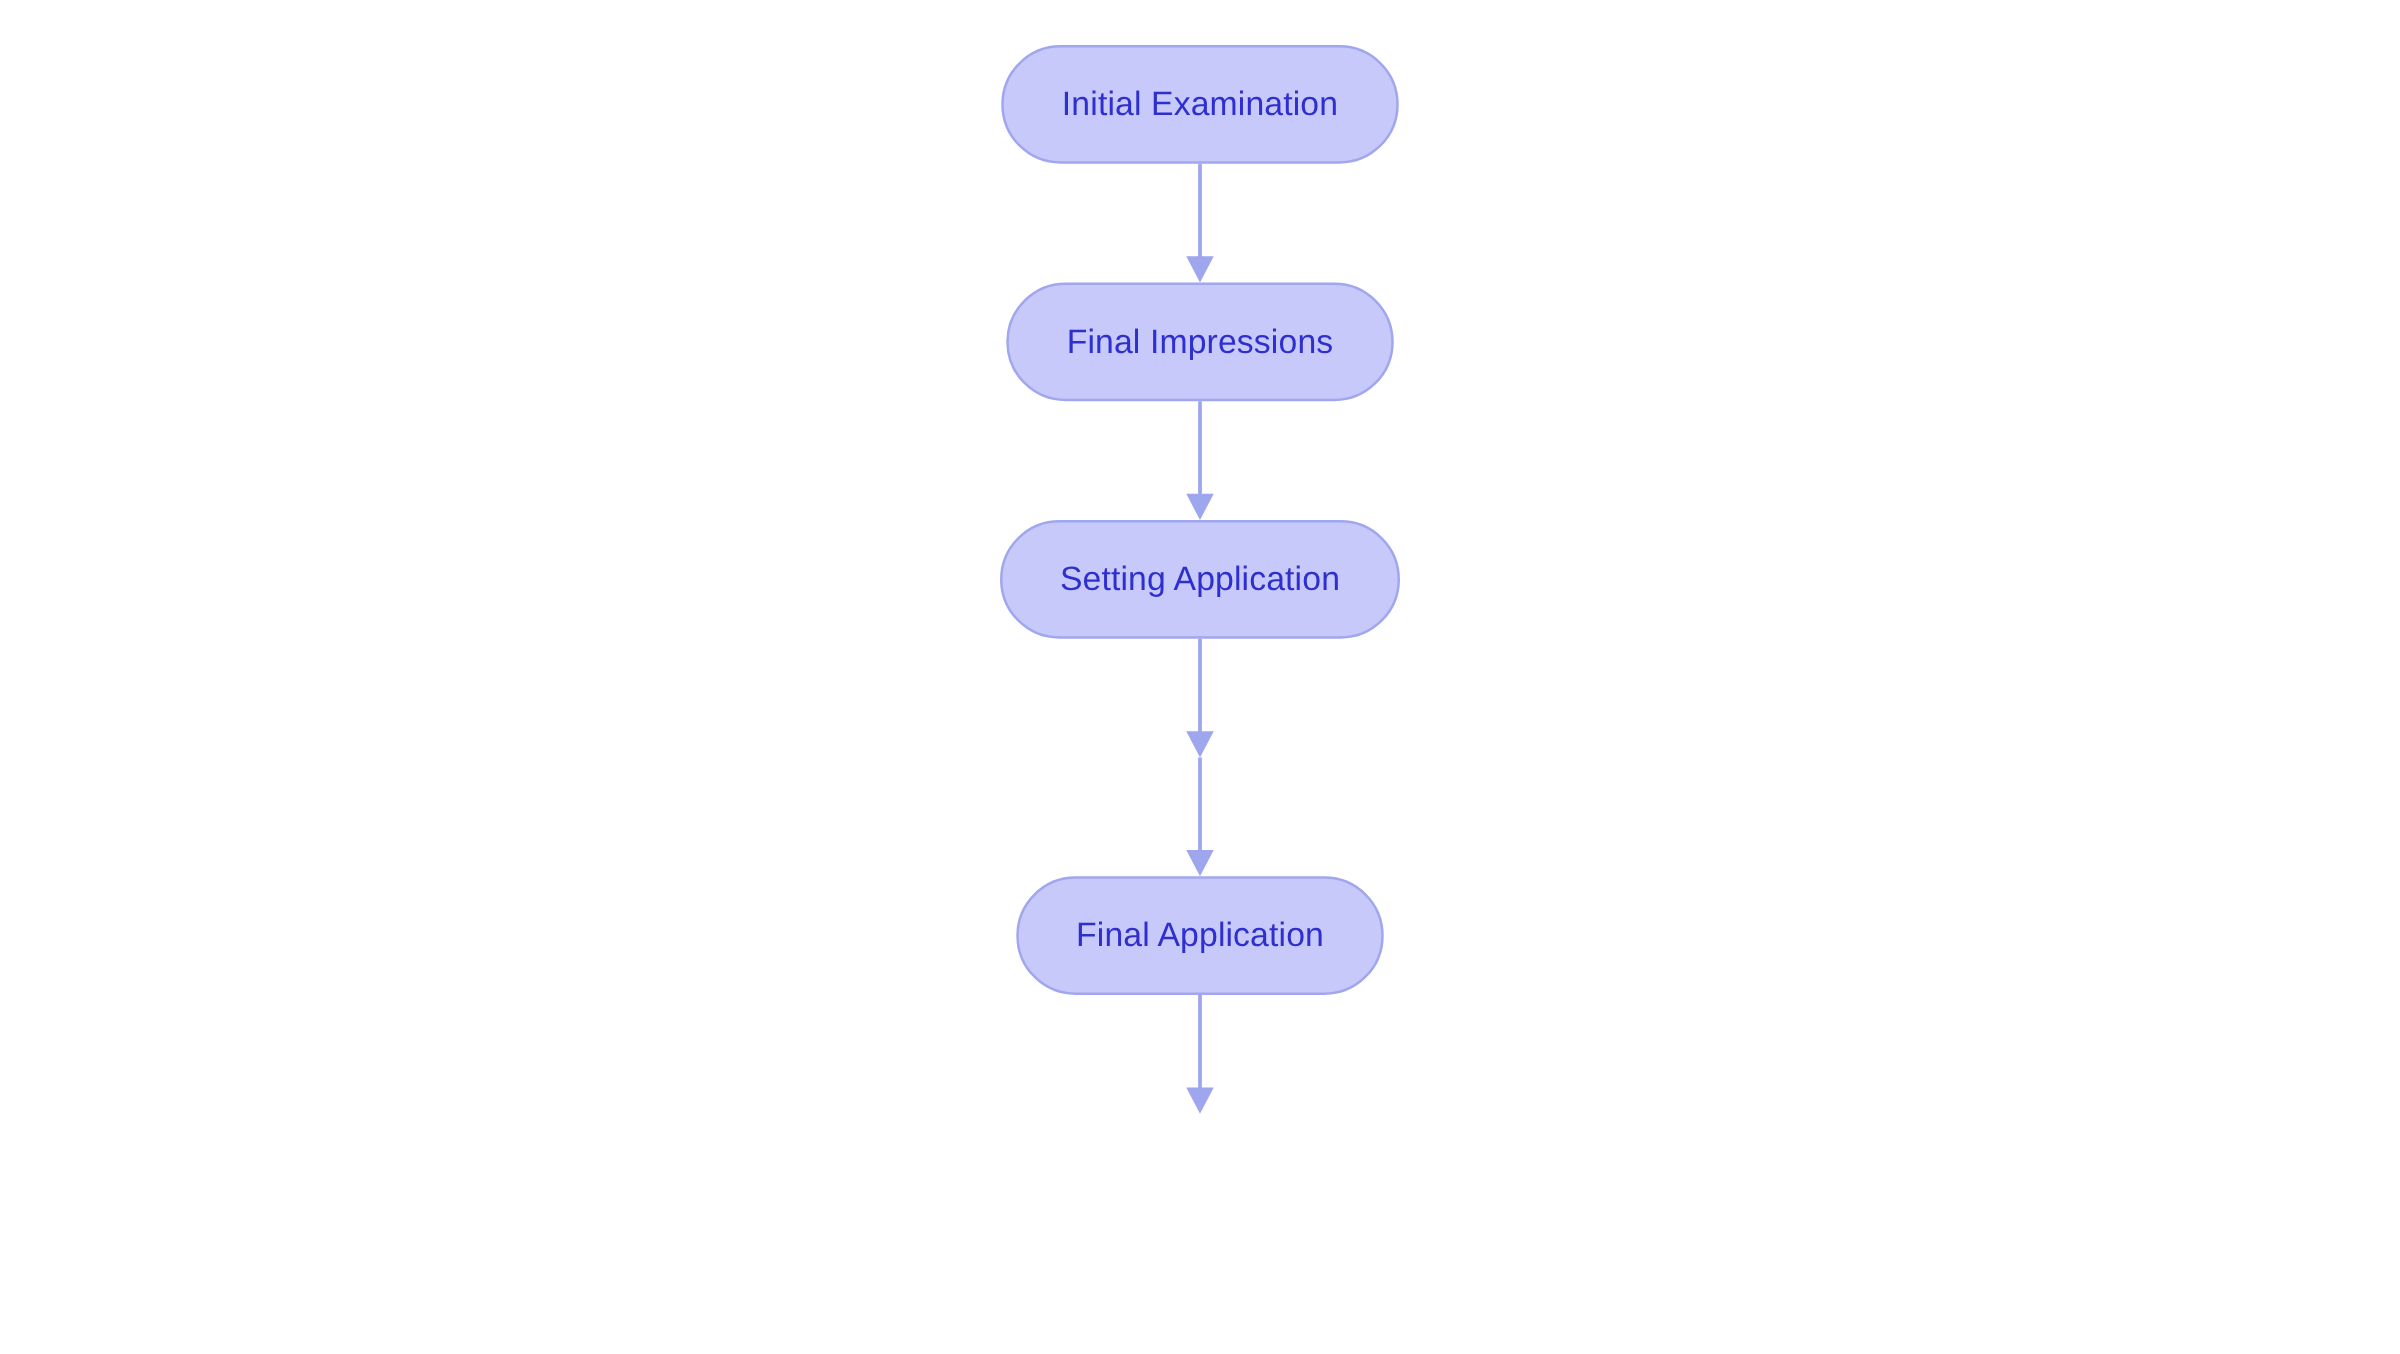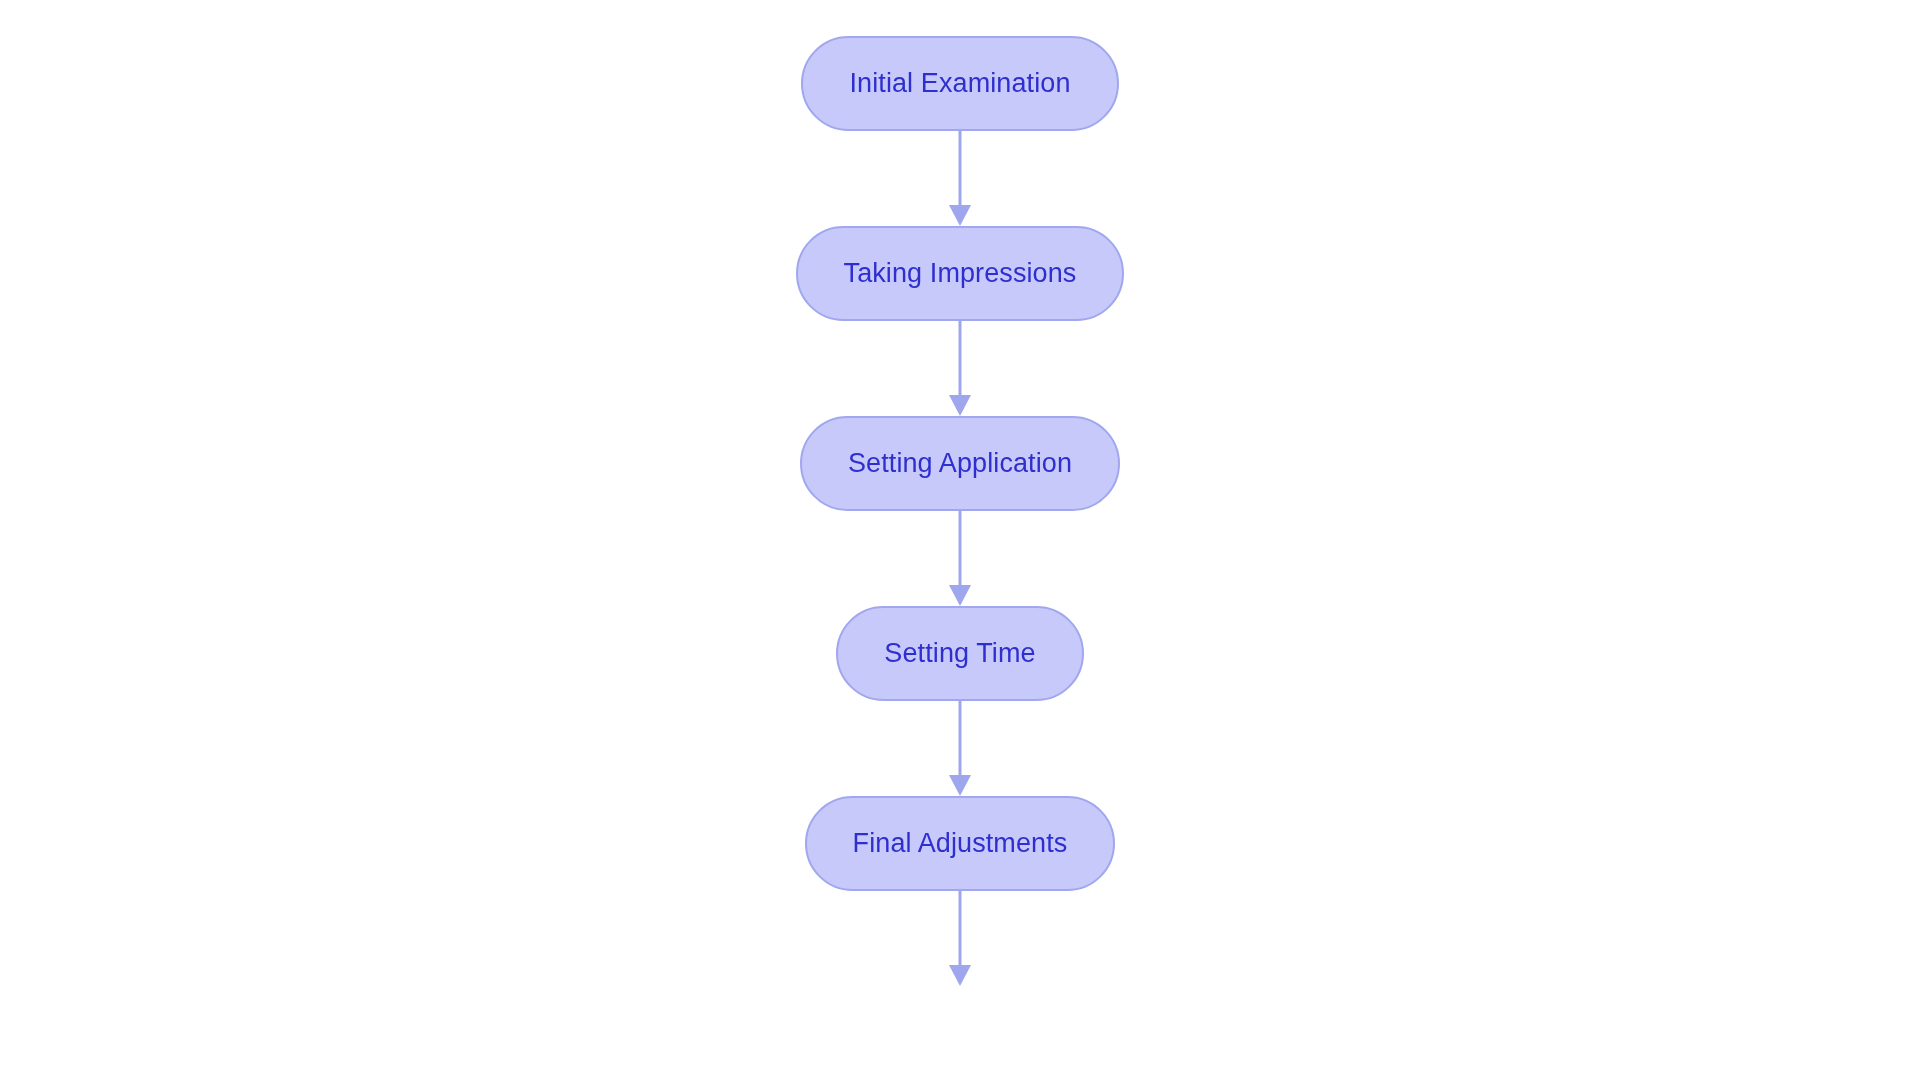--- a/index.html
+++ b/index.html
@@ -115,21 +115,21 @@
 
     <div class="connector">
       <div class="connector-inner">
         <div class="connector-line"></div>
         <div class="connector-head"></div>
       </div>
     </div>
 
     <div class="node-row">
       <div class="node">
-        <span class="node-label">Taking Impressions</span>
+        <span class="node-label">Final Impressions</span>
       </div>
     </div>
 
     <div class="connector">
       <div class="connector-inner">
         <div class="connector-line"></div>
         <div class="connector-head"></div>
       </div>
     </div>
 
@@ -139,36 +139,31 @@
       </div>
     </div>
 
     <div class="connector">
       <div class="connector-inner">
         <div class="connector-line"></div>
         <div class="connector-head"></div>
       </div>
     </div>
 
-    <div class="node-row">
-      <div class="node">
-        <span class="node-label">Setting Time</span>
-      </div>
-    </div>
 
     <div class="connector">
       <div class="connector-inner">
         <div class="connector-line"></div>
         <div class="connector-head"></div>
       </div>
     </div>
 
     <div class="node-row">
       <div class="node">
-        <span class="node-label">Final Adjustments</span>
+        <span class="node-label">Final Application</span>
       </div>
     </div>
 
     <div class="connector">
       <div class="connector-inner">
         <div class="connector-line"></div>
         <div class="connector-head"></div>
       </div>
     </div>
 

